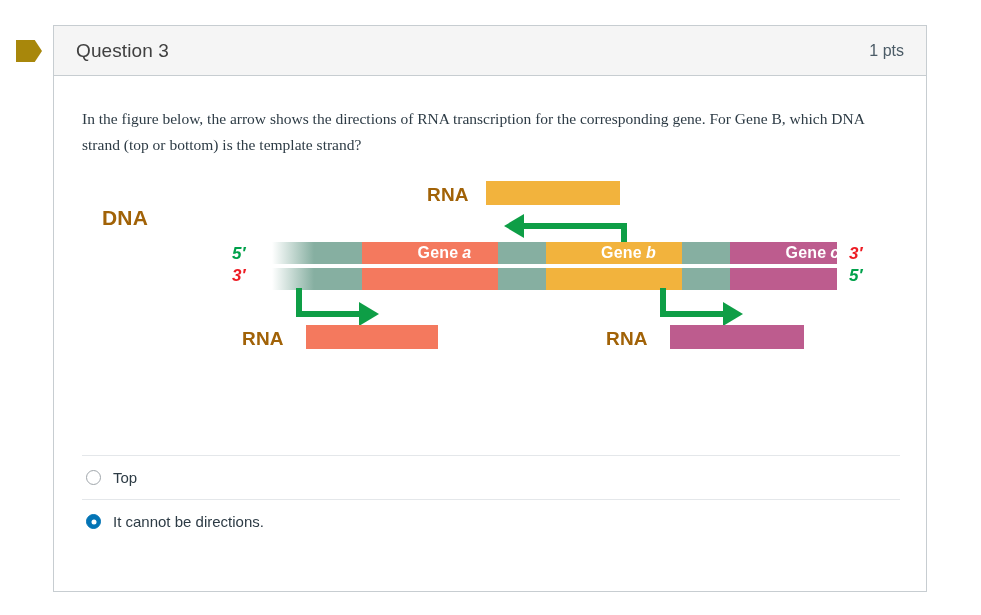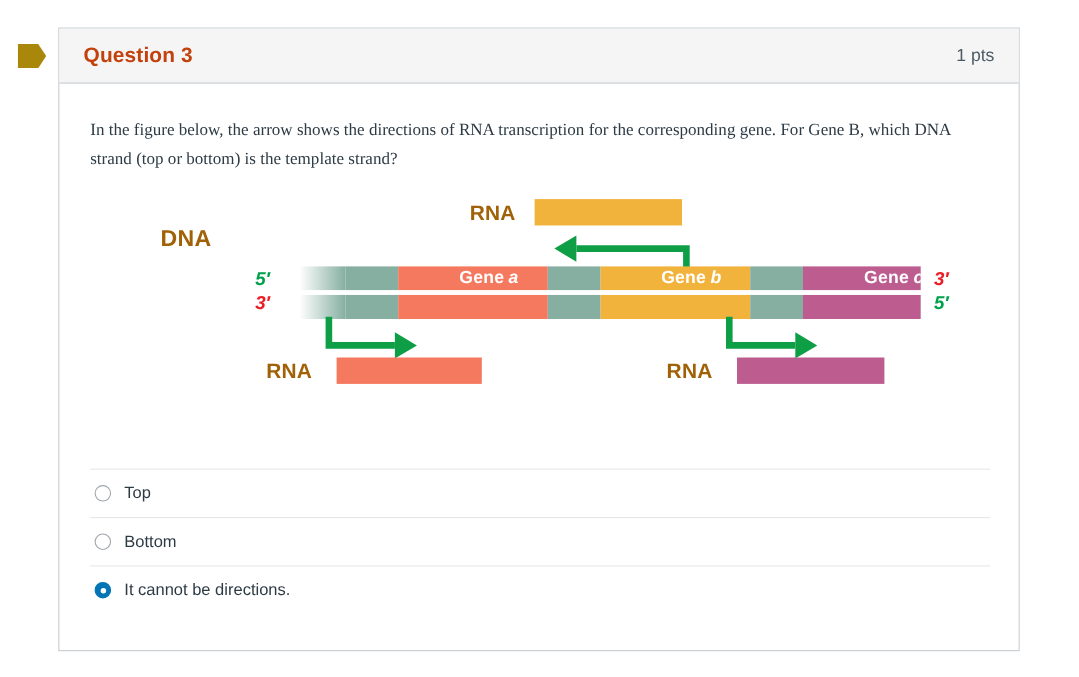--- a/index.html
+++ b/index.html
@@ -37,22 +37,22 @@
     height: 50px;
     background: #f5f5f5;
     border-bottom: 1px solid #c7cdd1;
     display: flex;
     align-items: center;
     justify-content: space-between;
     padding: 0 22px 0 22px;
   }
   .question-title {
     font-size: 19px;
-    font-weight: bold;
-    color: #c2410c;
+    font-weight: normal;
+    color: #404040;
     letter-spacing: .1px;
   }
   .question-points {
     font-size: 16px;
     color: #4b5b66;
   }
 
   .question-body {
     padding: 30px 28px 0 28px;
   }
@@ -112,21 +112,21 @@
 
   
   .rna-bar { position: absolute; height: 24px; }
 
   
   .arrow-svg { position: absolute; overflow: visible; }
 
   
   .answers {
     position: absolute;
-    left: 28px; top: 400px;
+    left: 28px; top: 429px;
     width: 818px;
   }
   .answer-row {
     display: flex;
     align-items: center;
     gap: 12px;
     height: 44px;
     border-top: 1px solid #e4e7ea;
     padding-left: 4px;
   }
@@ -169,21 +169,21 @@
       <div class="question-title">Question 3</div>
       <div class="question-points">1 pts</div>
     </div>
 
     <div class="question-body">
 
       <div class="question-text">In the figure below, the arrow shows the directions of RNA transcription for the corresponding gene. For Gene B, which DNA strand (top or bottom) is the template strand?</div>
 
       <div class="figure">
 
-        <div class="fig-label" style="left:20px; top:30px;margin-left:44px;">DNA</div>
+        <div class="fig-label" style="left:20px; top:30px;">DNA</div>
 
         <div class="fig-label small" style="left:345px; top:8px;">RNA</div>
         <div class="rna-bar" style="left:404px; top:5px; width:134px; background:#F2B33D;"></div>
 
         <svg class="arrow-svg" style="left:390px; top:36px;" width="170" height="42">
           <path d="M 152 42 L 152 14 L 52 14" stroke="#0E9E46" stroke-width="6" fill="none"></path>
           <path d="M 52 2 L 32 14 L 52 26 Z" fill="#0E9E46"></path>
         </svg>
 
         <div class="end-label" style="left:150px; top:68px; color:#00A14B;">5′</div>
@@ -247,24 +247,20 @@
 
     </div>
 
     <div class="answers">
 
       <div class="answer-row">
         <div class="radio"></div>
         <div class="answer-label">Top</div>
       </div>
 
-      <div class="answer-row">
-        <div class="radio"></div>
-        <div class="answer-label">Bottom</div>
-      </div>
 
       <div class="answer-row">
         <div class="radio checked"></div>
         <div class="answer-label">It cannot be directions.</div>
       </div>
 
     </div>
 
   </div>
 </div>

